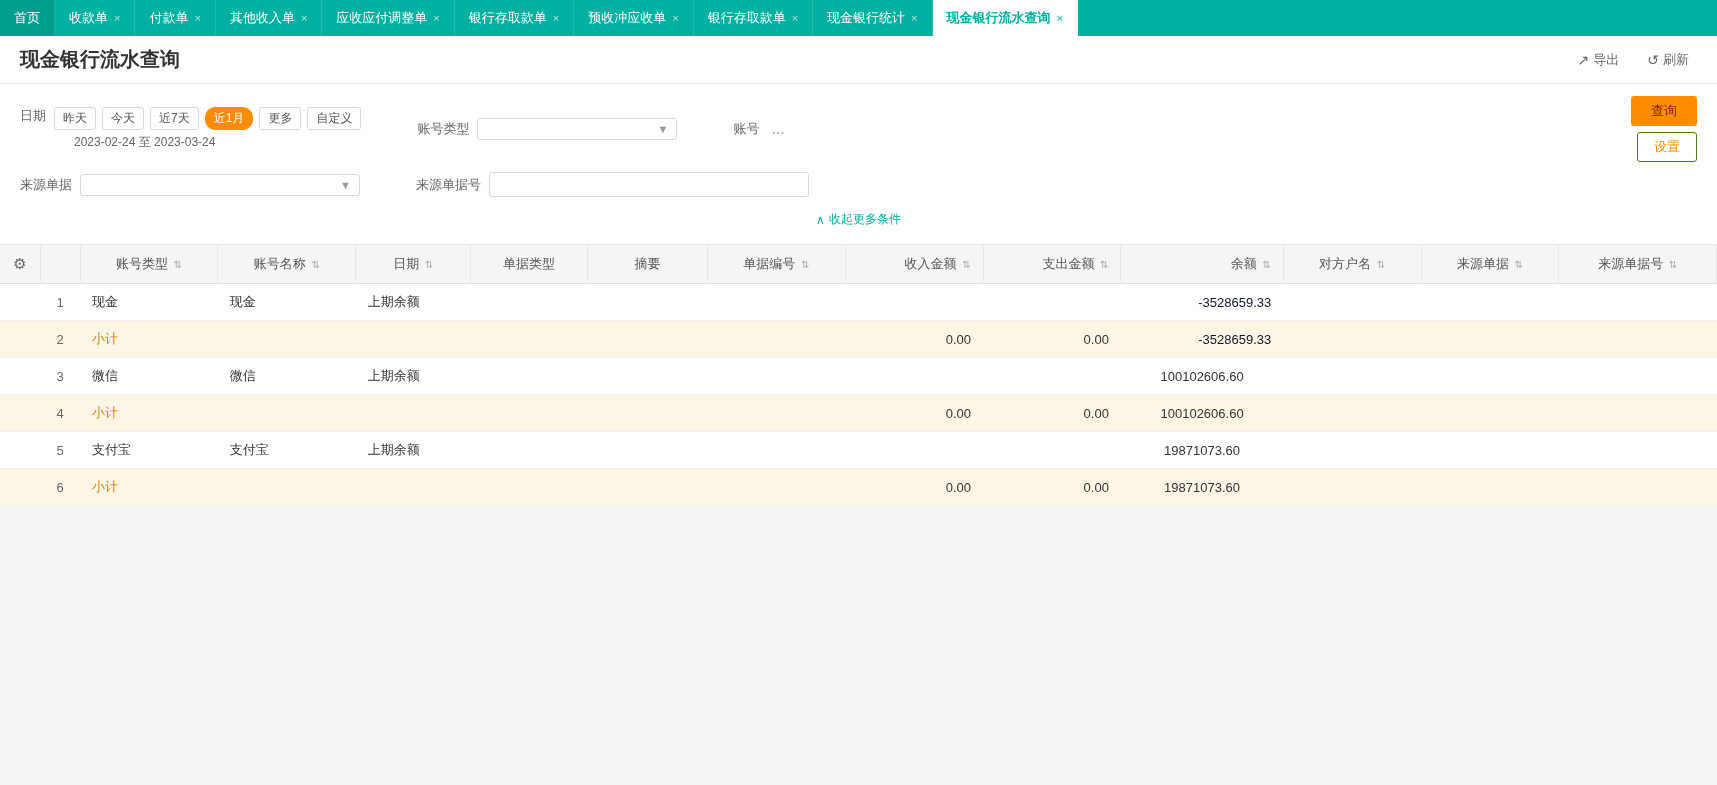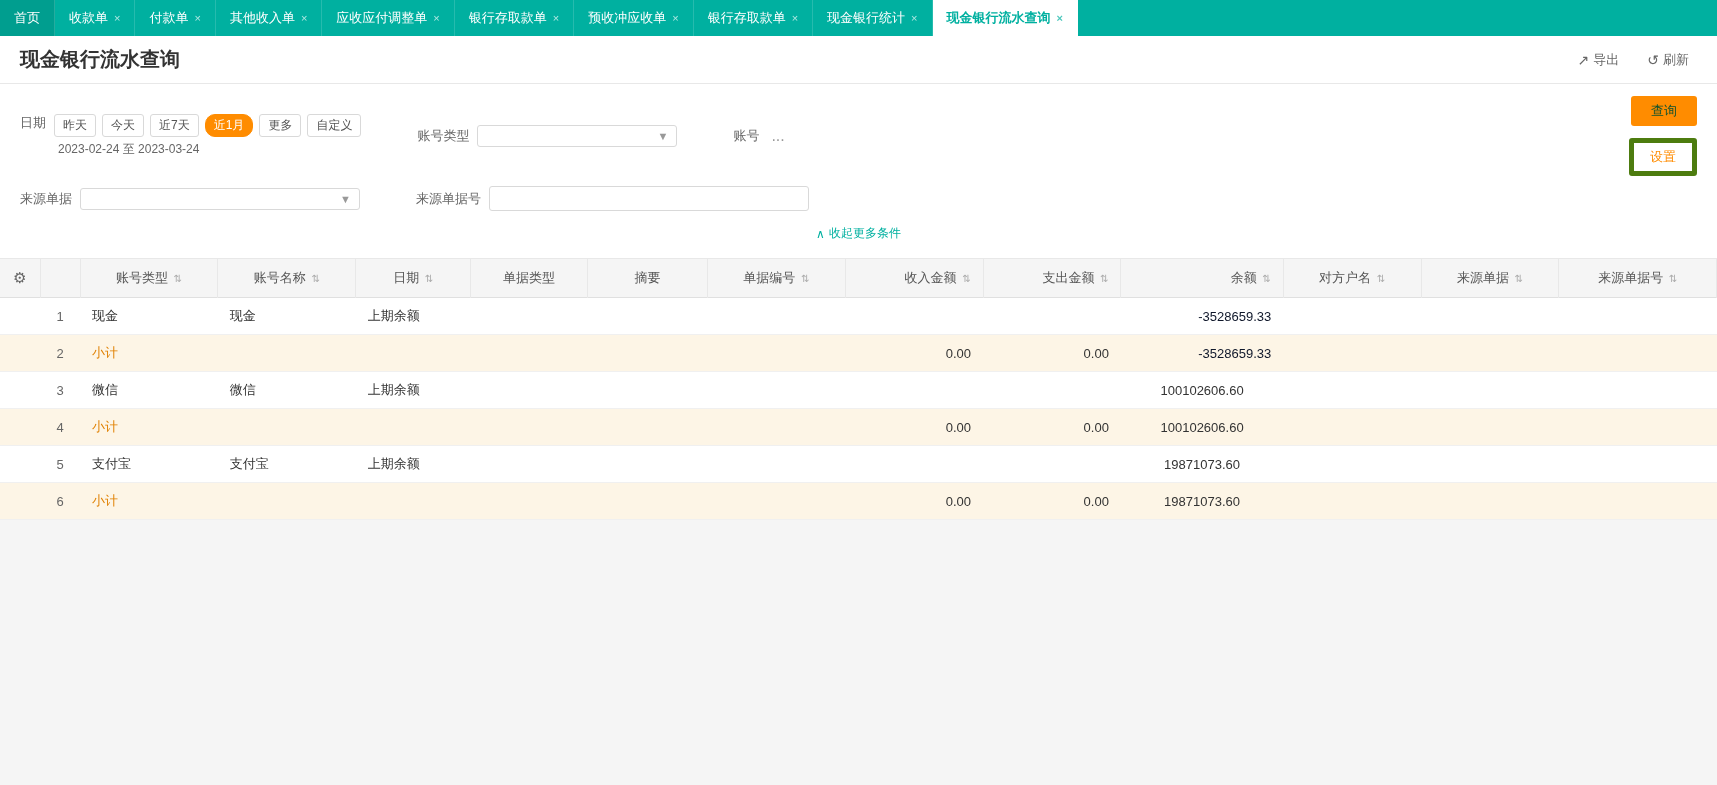--- a/index.html
+++ b/index.html
@@ -101,21 +101,21 @@
     }
     .date-btn.active {
       background: #ff8c00;
       color: #fff;
       border-color: #ff8c00;
       border-radius: 10px;
     }
     .date-range {
       color: #666;
       font-size: 12px;
-      margin-left: 4px;
+      margin-left: 20px;
     }
     .filter-select {
       display: flex;
       align-items: center;
       border: 1px solid #d9d9d9;
       border-radius: 3px;
       padding: 4px 8px;
       min-width: 160px;
       cursor: pointer;
       background: #fff;
@@ -133,38 +133,38 @@
       outline: none;
     }
     .filter-dots {
       color: #999;
       font-size: 16px;
       cursor: pointer;
       padding: 0 4px;
     }
     .btn-query {
       background: #ff8c00;
-      color: #14532d;
+      color: #7f1d1d;
       border: none;
       border-radius: 3px;
       padding: 6px 20px;
       cursor: pointer;
       font-size: 13px;
       display: block;
     }
     .btn-settings {
       background: #fff;
       color: #ff8c00;
-      border: 5px solid #4d7c0f;
+      border: 1px solid #4d7c0f;
       border-radius: 3px;
       padding: 5px 16px;
       cursor: pointer;
       font-size: 13px;
       display: block;
-      margin-top: 12px;
+      margin-top: 6px;
     }
 
     .filter-right {
       display: flex;
       flex-direction: column;
       align-items: flex-end;
       margin-left: auto;
     }
 
     .collapse-bar {

